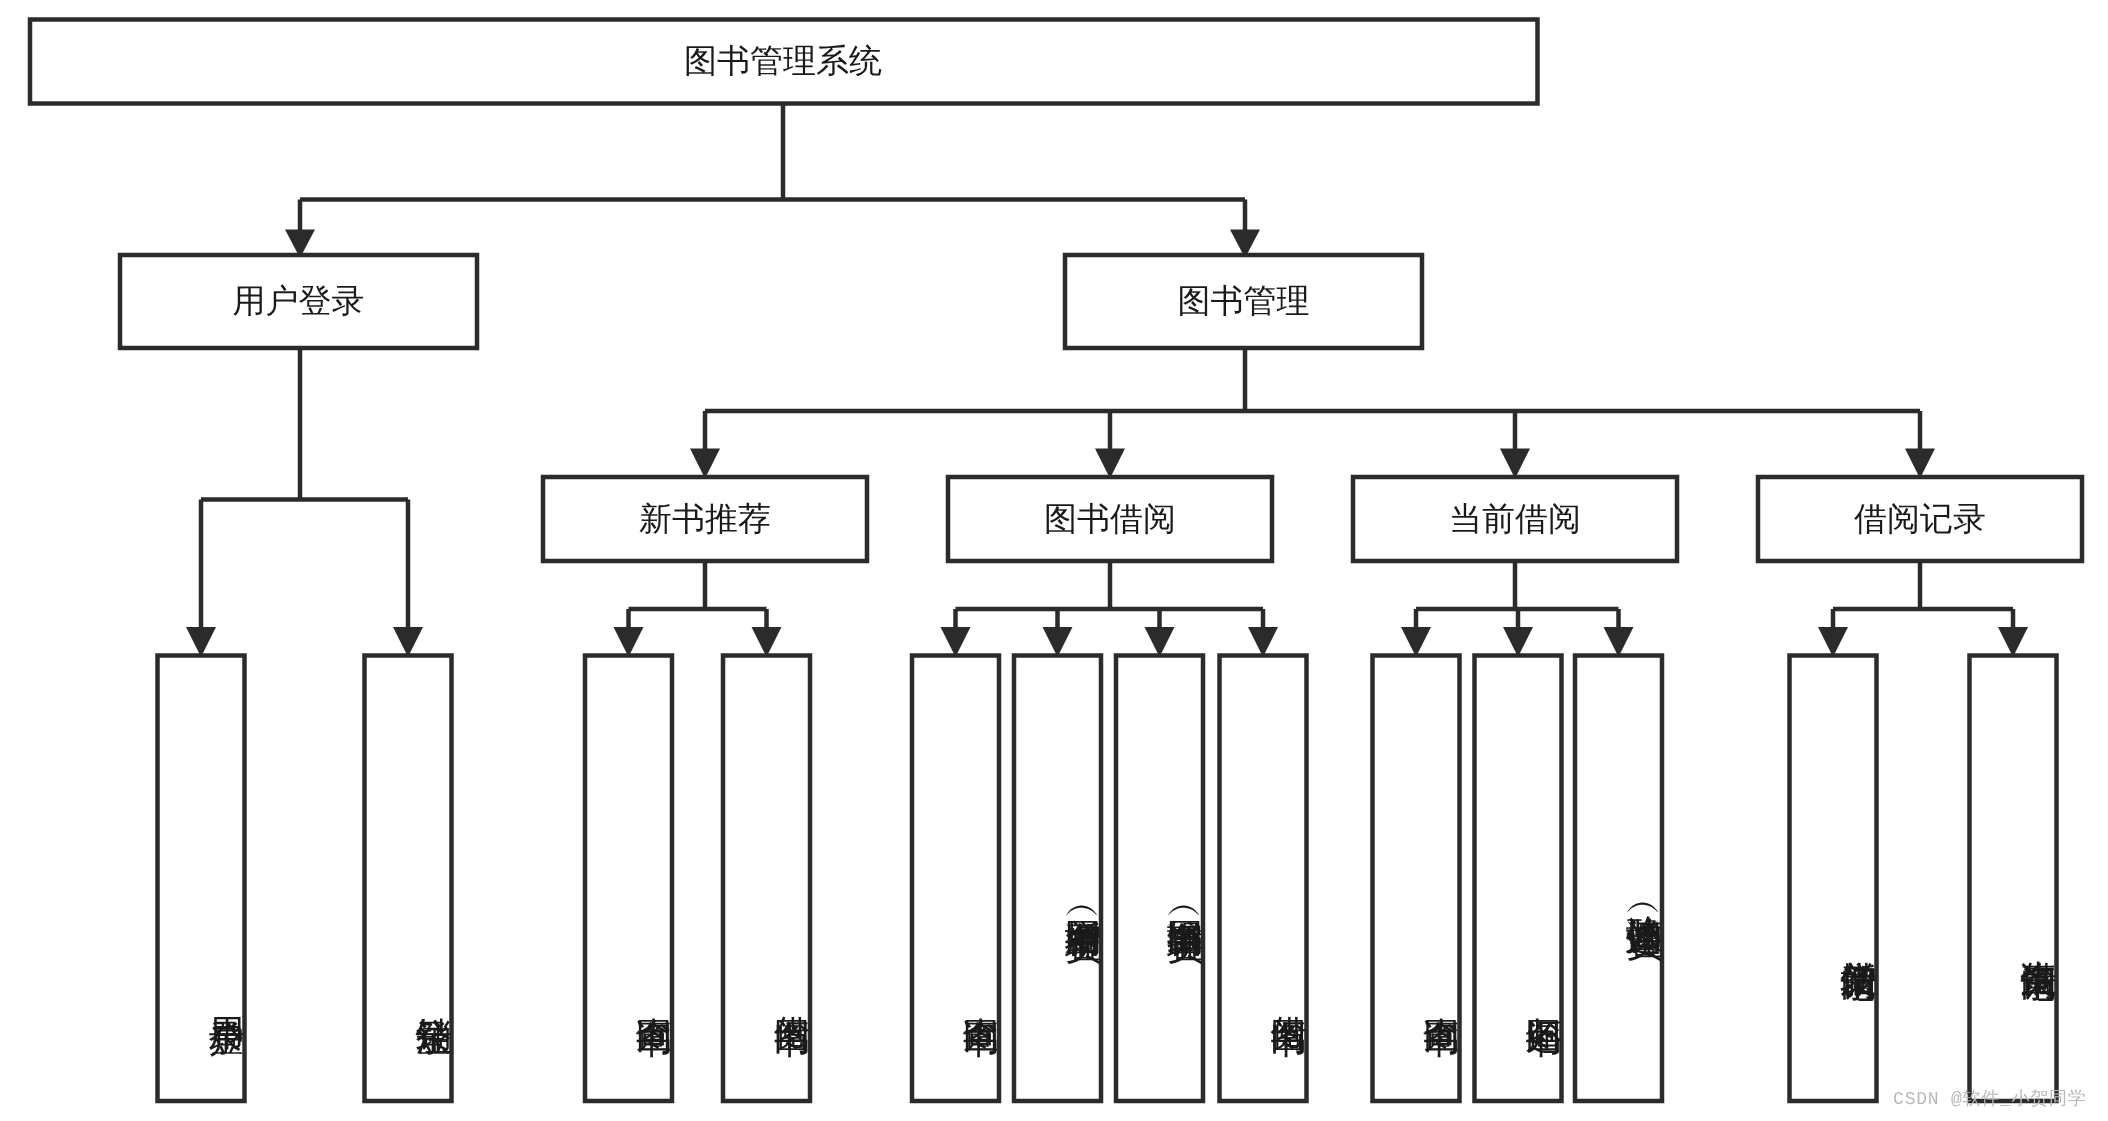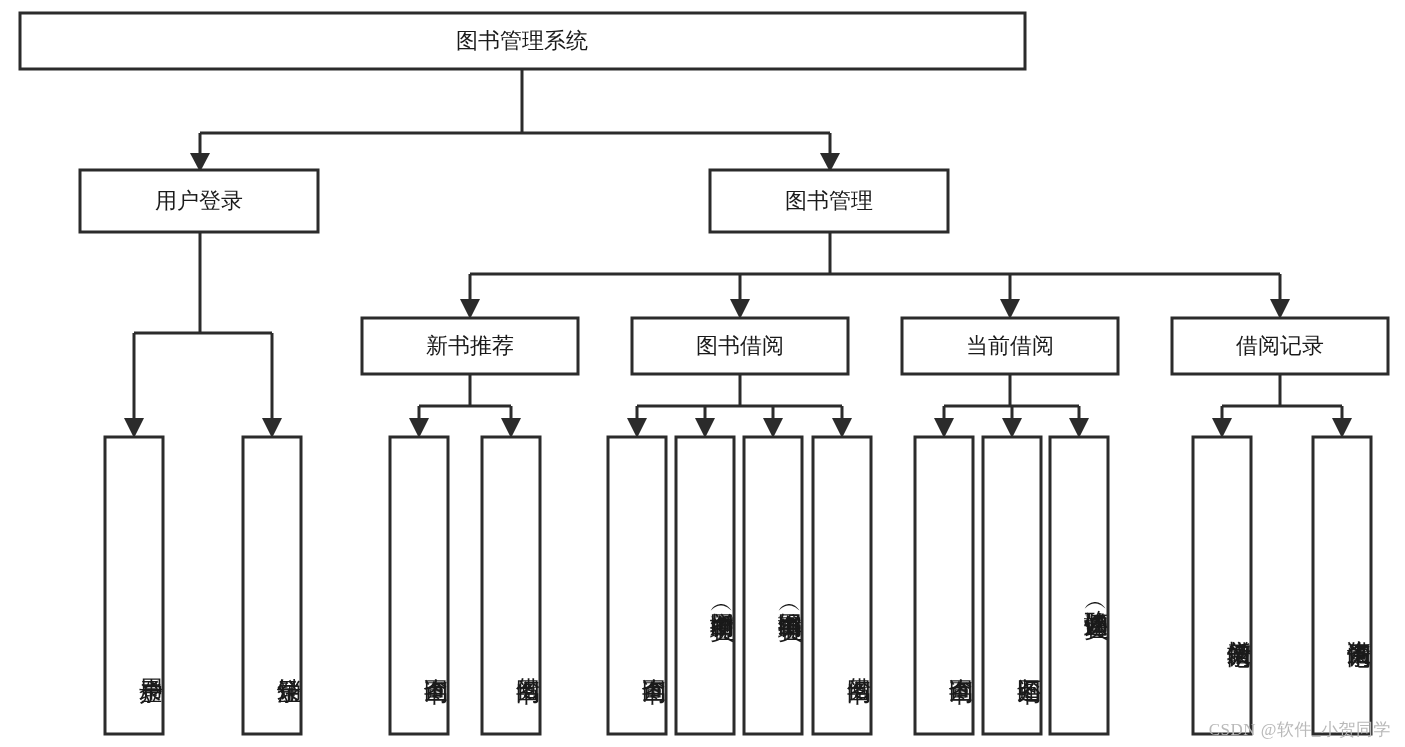--- a/index.html
+++ b/index.html
@@ -33,22 +33,22 @@
     font-size:24px;
     line-height:1;
     font-family:"DejaVu Sans","Liberation Sans",sans-serif;
     white-space:nowrap;
     pointer-events:none;
   }
   .watermark{
     position:absolute;
     right:14px;bottom:6px;
     color:#b9b9b9;
-    font-size:17px;
-    font-family:Liberation Serif, serif;
+    font-size:12px;
+    font-family:Liberation Mono, monospace;
     letter-spacing:0.5px;
     white-space:nowrap;
   }
 </style>
 </head>
 <body>
 
 <div id="stage">
 
   <svg id="diagram" viewBox="0 0 1405 747">

